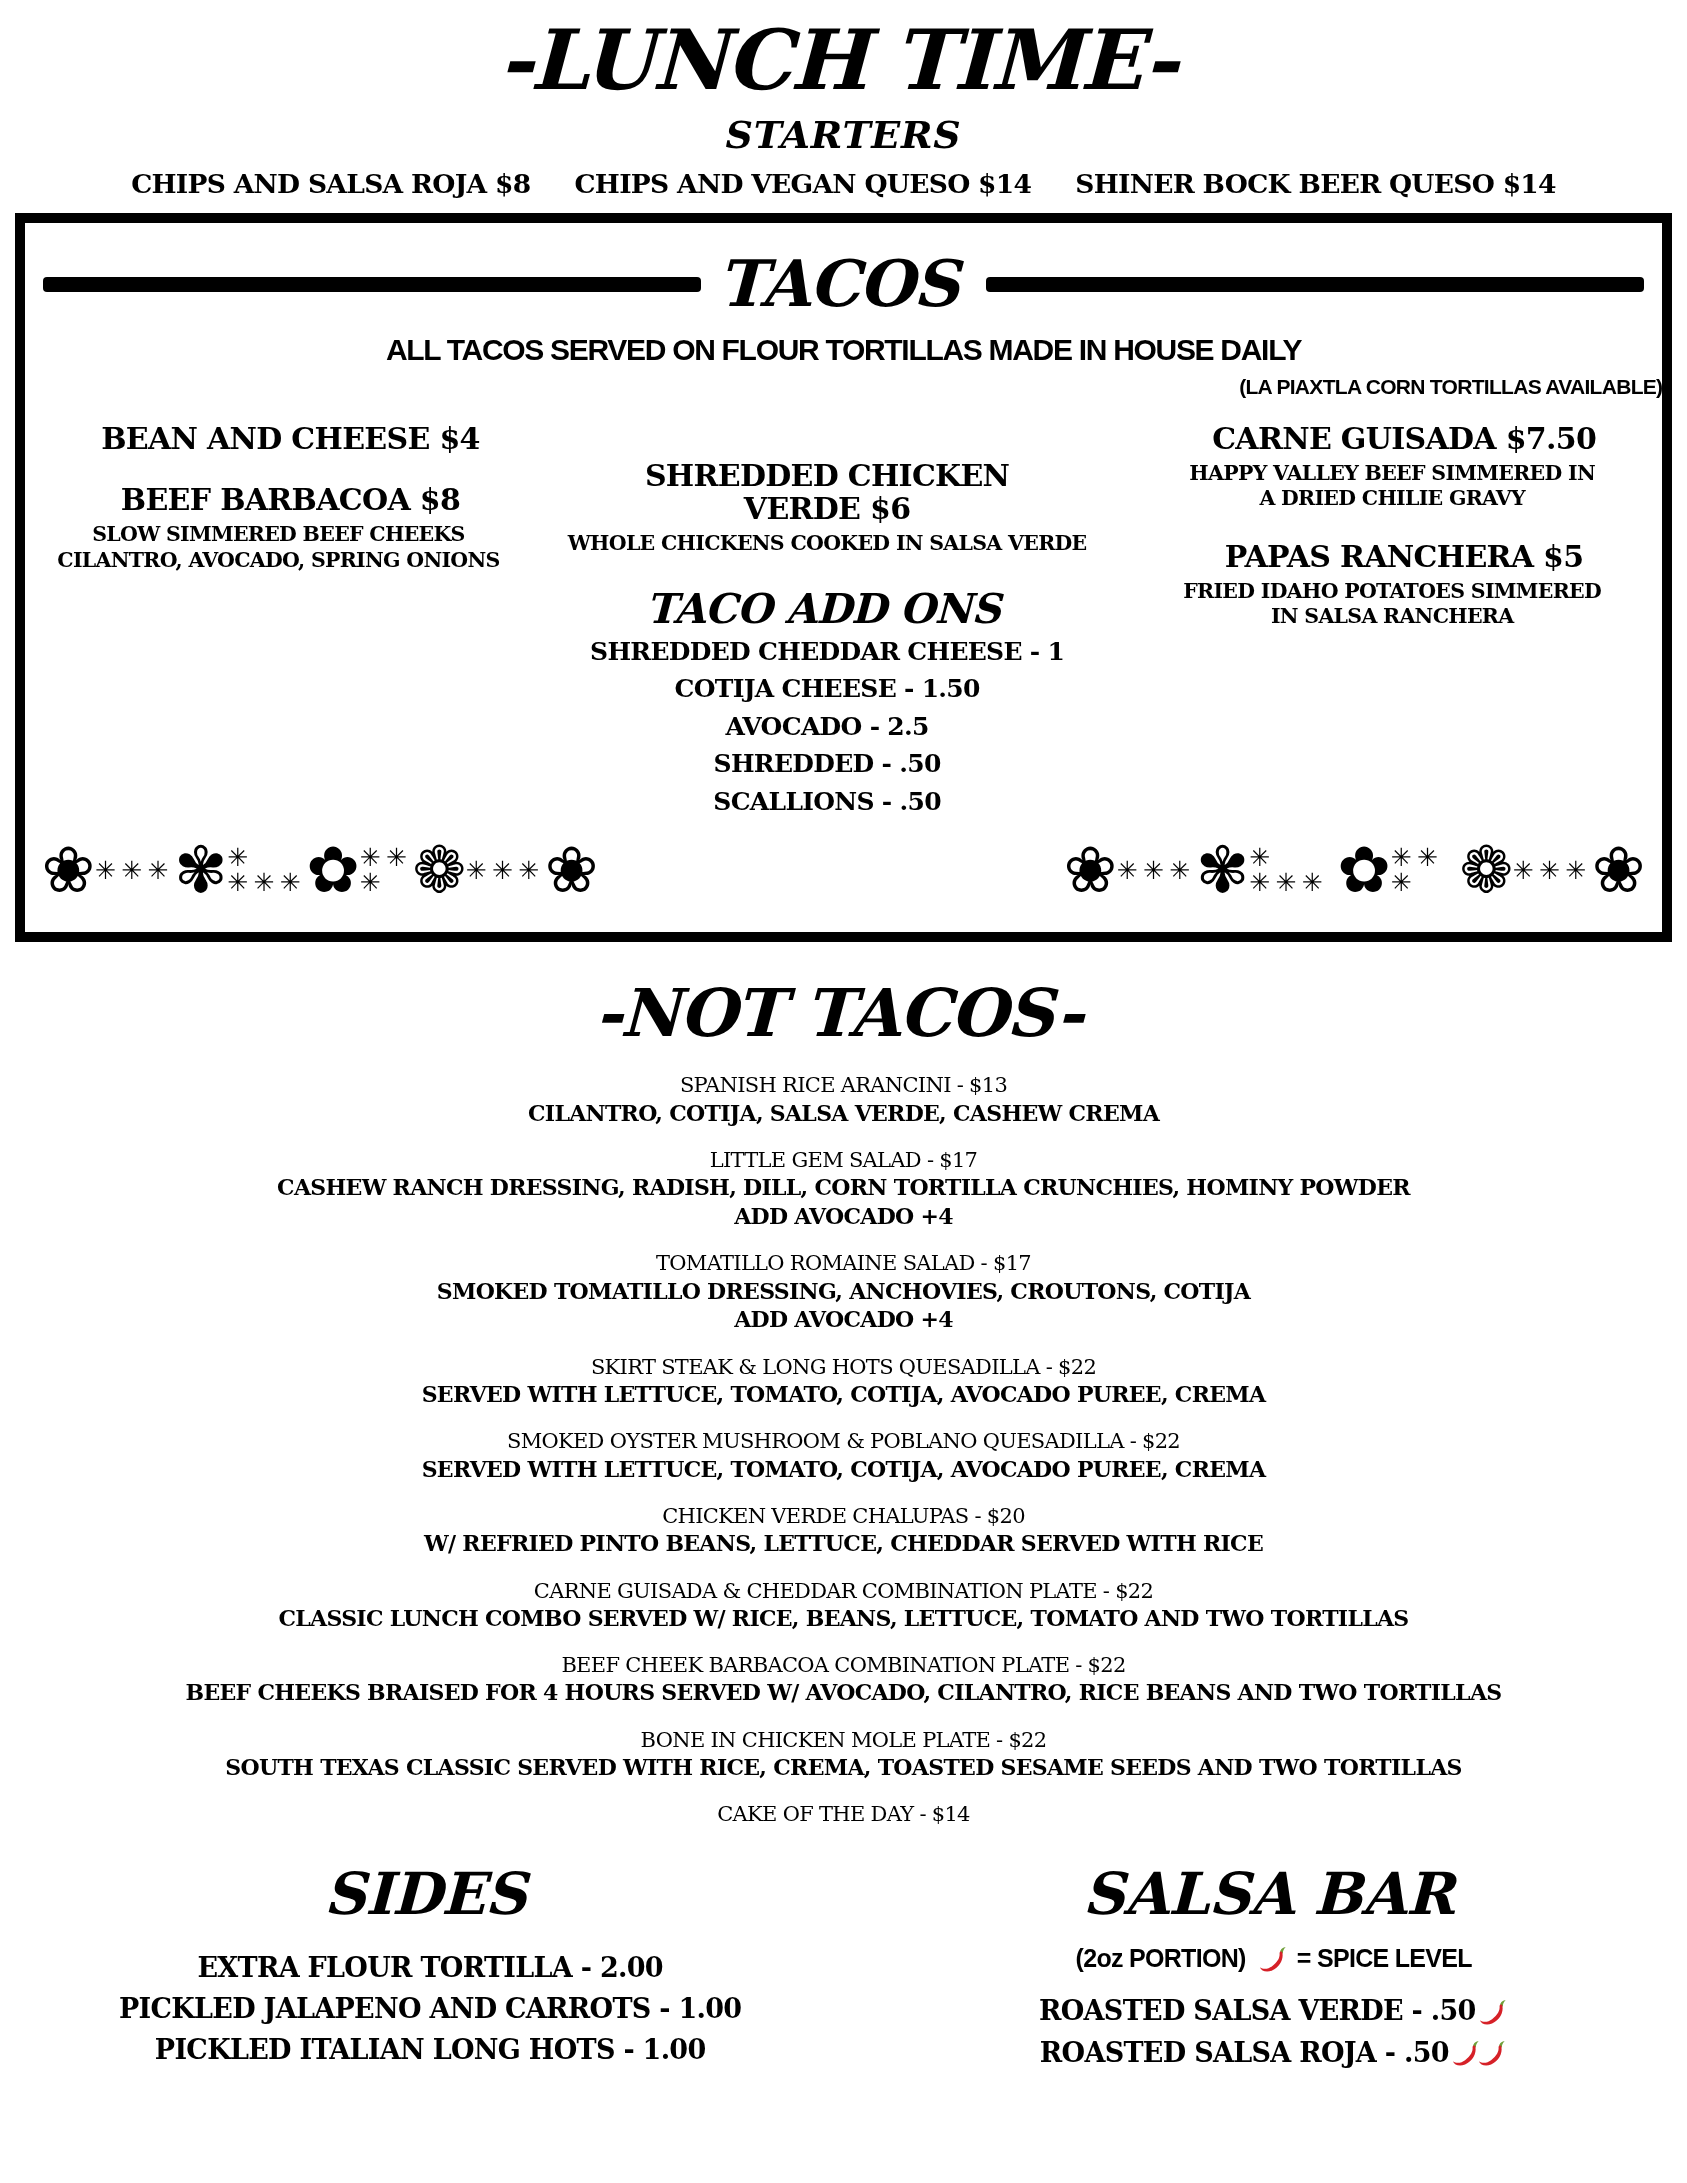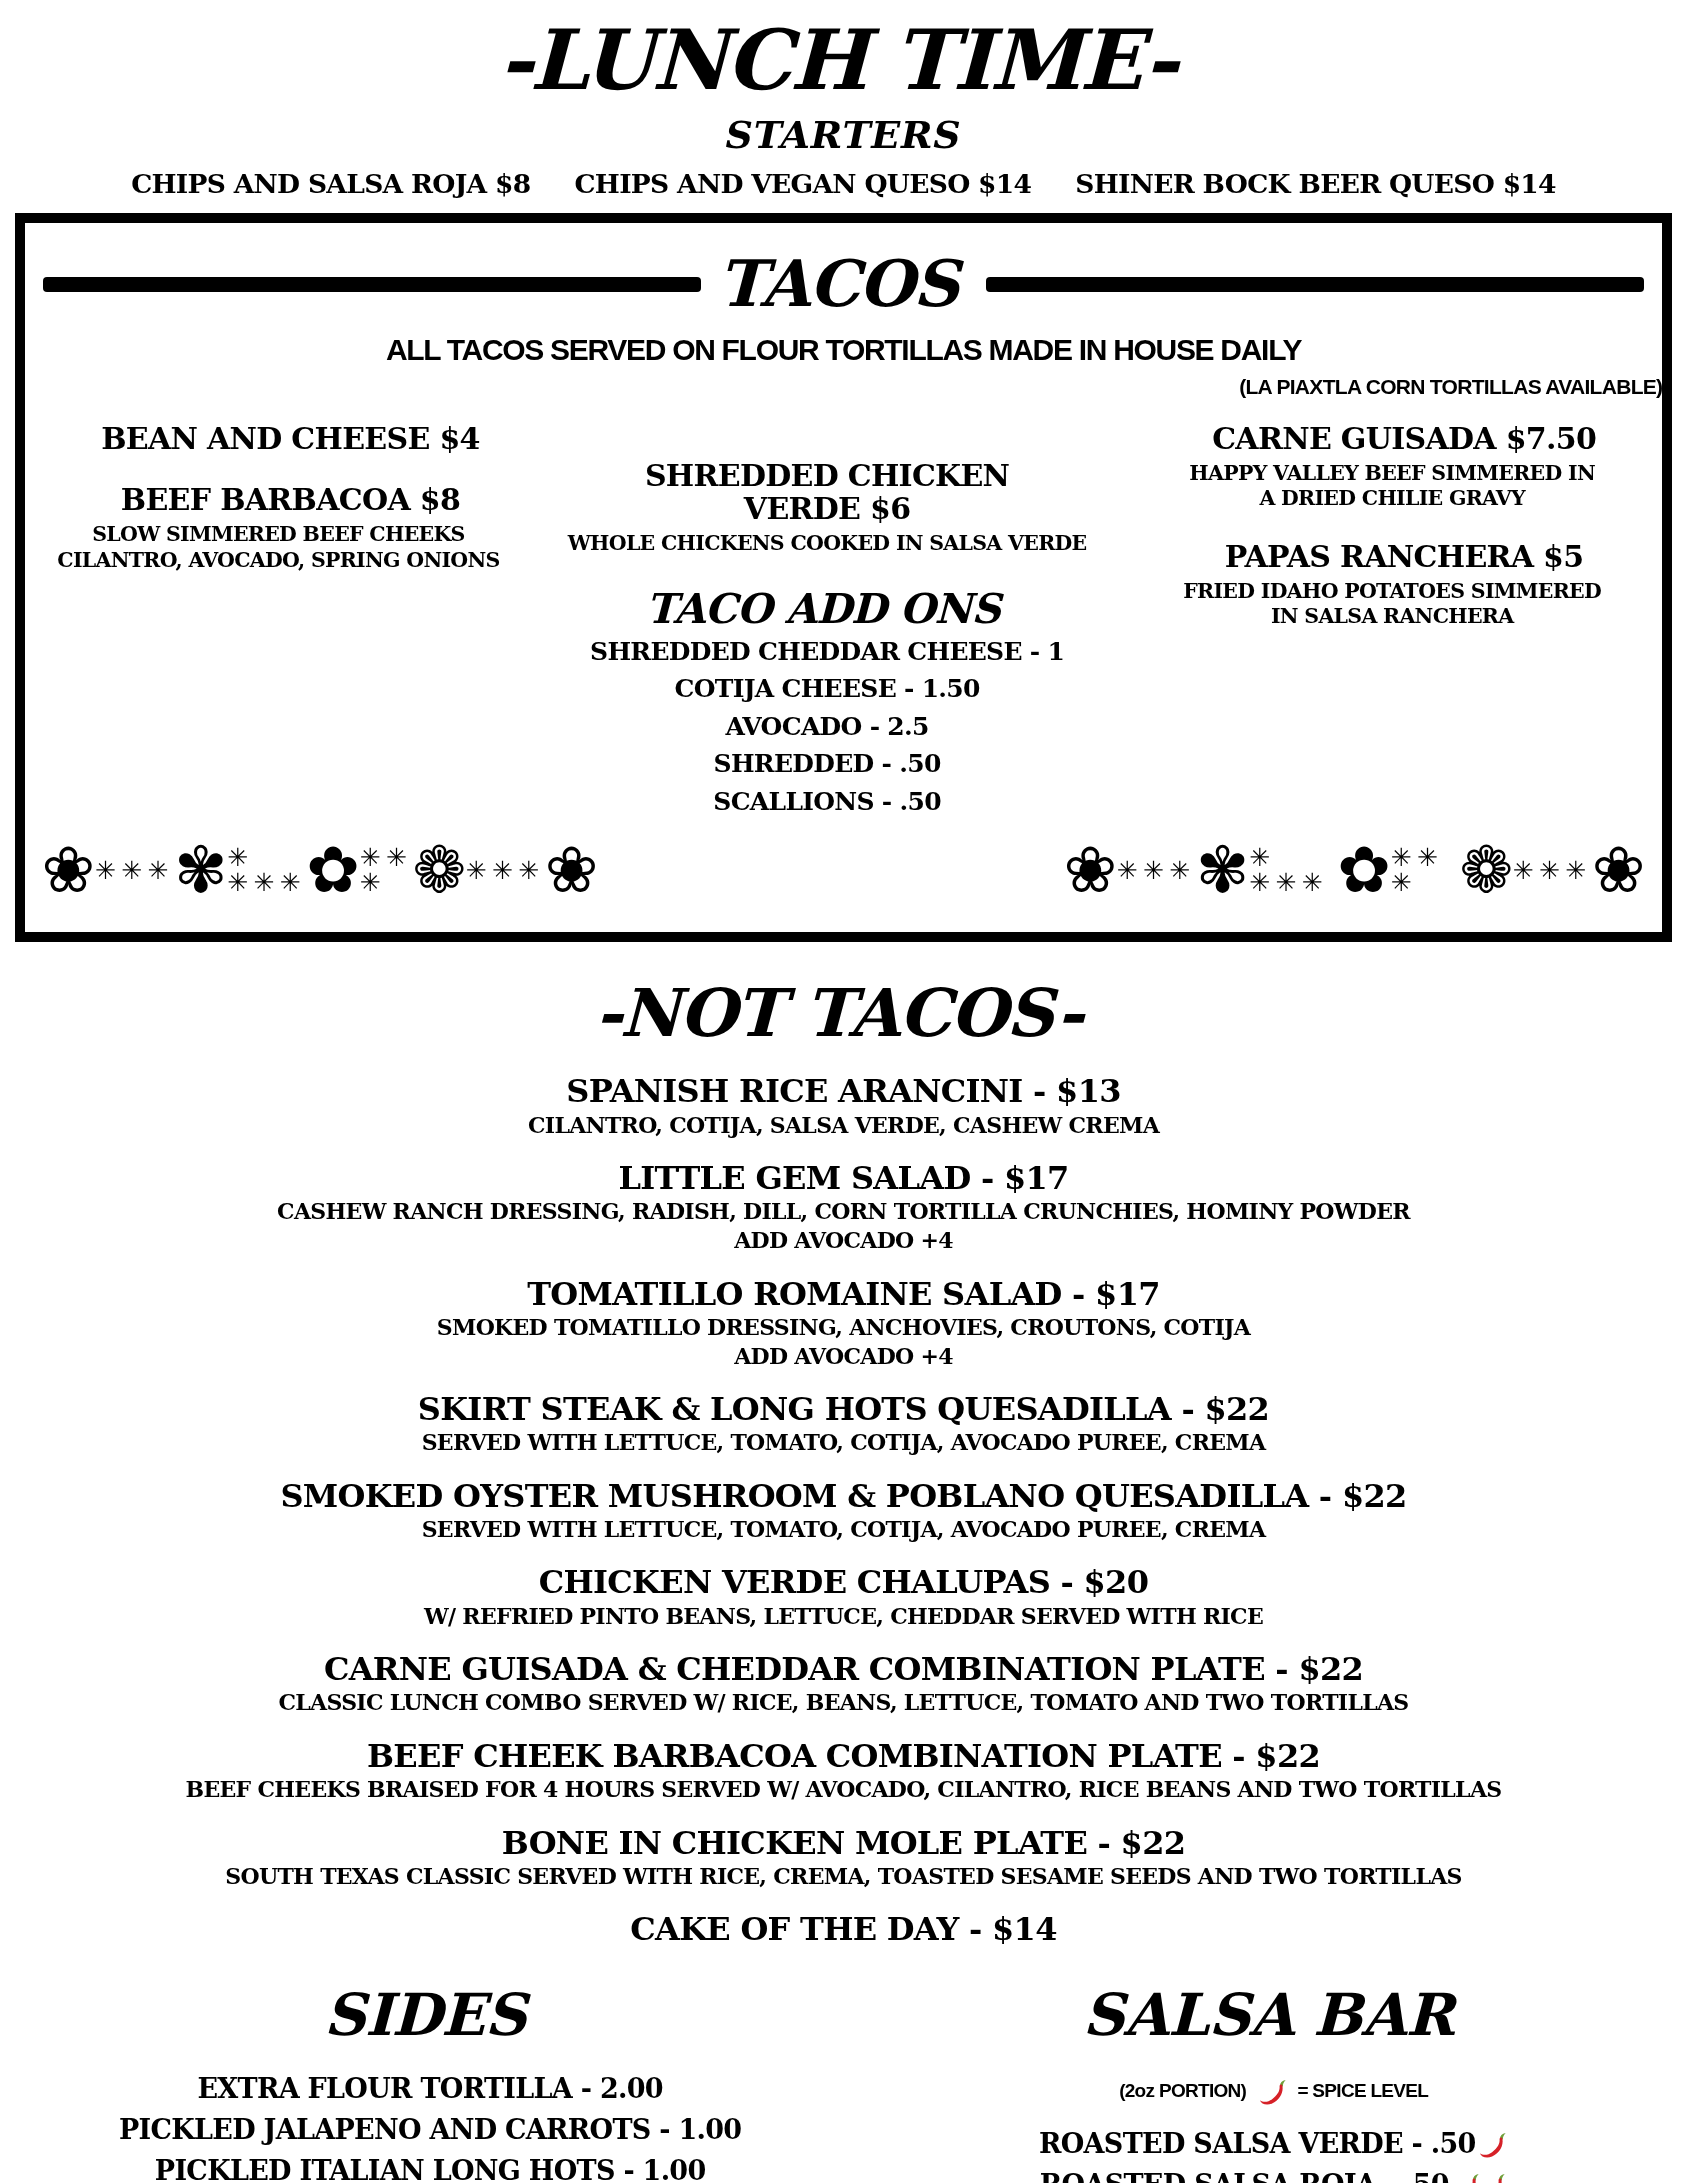--- a/index.html
+++ b/index.html
@@ -73,39 +73,39 @@
   .fl{font-size:64px;line-height:1;}
   .st{font-size:25px;letter-spacing:5.3px;line-height:1;}
 
   
   .not-tacos-heading{
     font-family:"DejaVu Serif",serif;font-style:italic;font-weight:bold;
     font-size:66px;text-align:center;margin-top:32px;letter-spacing:-1.3px;transform:skewX(-4deg);
   }
   .nt-list{margin-top:6.6px;}
   .nt-item{margin-top:22px;text-align:center;}
-  .nt-name{font-weight:bold;font-size:32px;line-height:1.1;letter-spacing:-0.7px;text-align:center;}
+  .nt-name{font-weight:normal;font-size:21px;line-height:1.1;letter-spacing:-0.7px;text-align:center;}
   .nt-desc{font-weight:bold;font-size:22px;line-height:1.25;margin-top:2px;letter-spacing:-0.7px;}
   .nt-extra{font-weight:bold;font-size:22px;line-height:1.25;margin-top:1.3px;letter-spacing:-0.7px;}
   .nt-desc:empty,.nt-extra:empty{display:none;}
 
   
   .bottom{display:flex;margin-top:34px;}
   .bottom-col{text-align:center;}
   .bottom-col.left{width:51%;}
   .bottom-col.right{width:49%;}
   .col-heading{
     font-family:"DejaVu Serif",serif;font-style:italic;font-weight:bold;
     font-size:58px;letter-spacing:-0.7px;transform:skewX(-4deg);
   }
   .side-list{margin-top:18.5px;}
   .side-item{font-weight:bold;font-size:27px;line-height:1.52;letter-spacing:-0.7px;}
   .salsa-note{
-    font-family:"Liberation Sans",sans-serif;font-weight:bold;font-size:19px;
-    margin-top:27px;display:flex;align-items:center;justify-content:center;gap:9.3px;
+    font-family:"Liberation Sans",sans-serif;font-weight:bold;font-size:25px;
+    margin-top:15px;display:flex;align-items:center;justify-content:center;gap:9.3px;
     letter-spacing:-0.7px;
   }
   .salsa-list{margin-top:17px;}
   .salsa-item{
     display:flex;align-items:center;justify-content:center;
     font-weight:bold;font-size:27px;line-height:1.52;letter-spacing:-0.7px;
   }
   .peppers{display:inline-flex;margin-left:6.6px;transform:translateY(2.6px);}
   .pepper{width:30px;height:30px;display:inline-block;margin-left:-4px;}
 </style>

